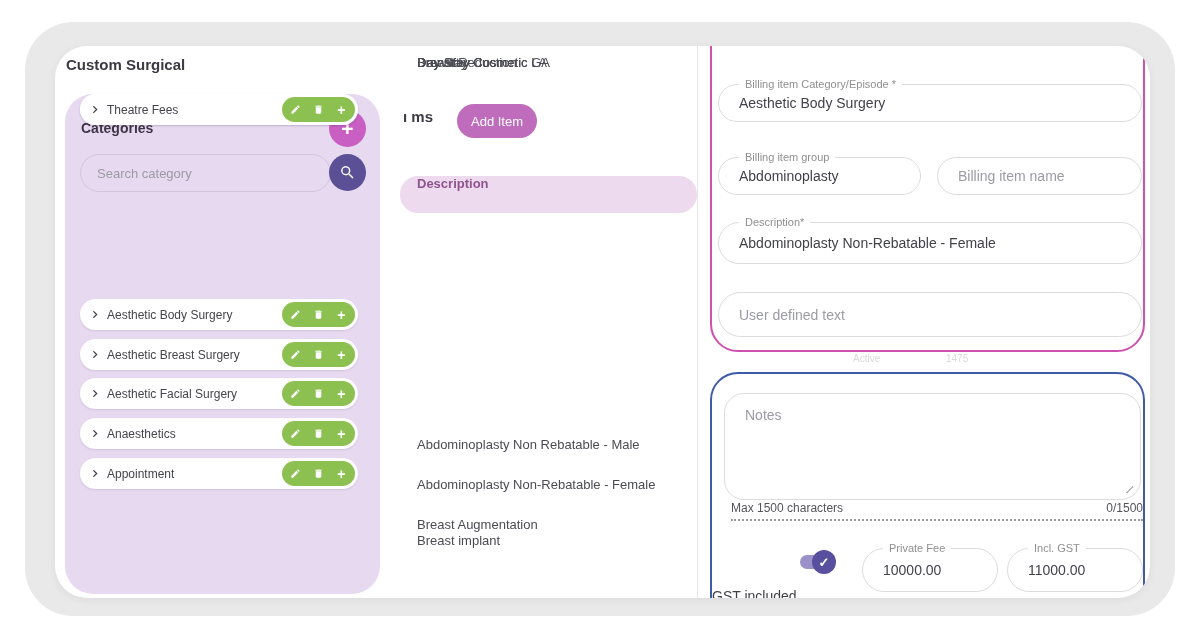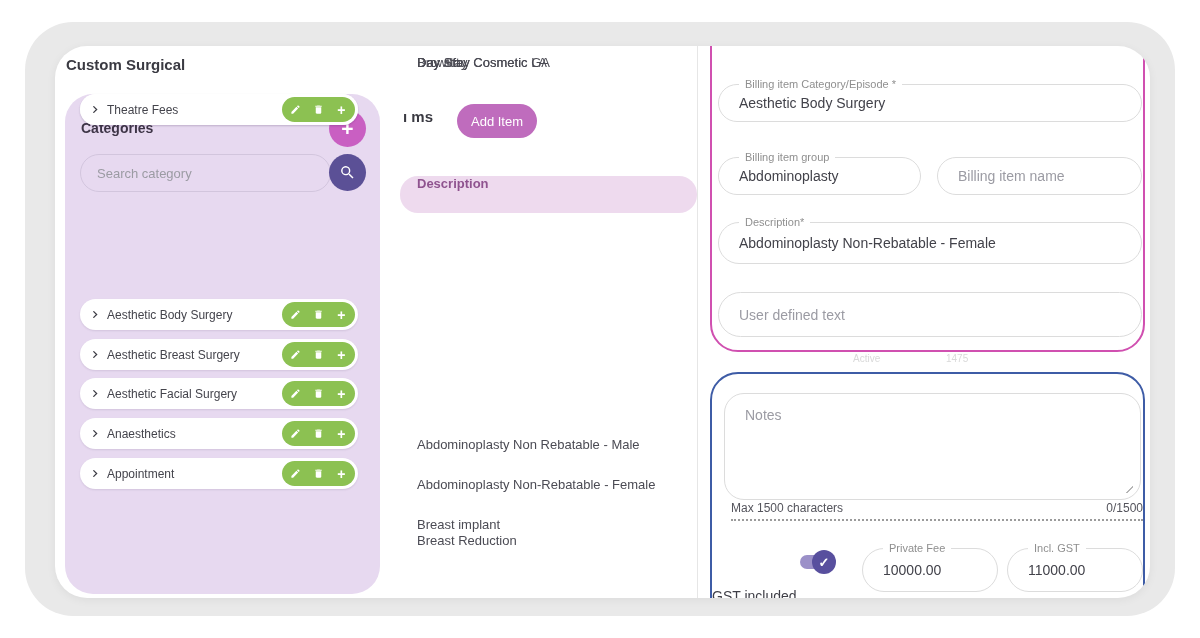--- a/index.html
+++ b/index.html
@@ -259,20 +259,23 @@
   <div class="desc-bar">
     <span>Description</span>
   </div>
   <div class="item-row">
       <span>Abdominoplasty Non Rebatable - Male</span>
     </div>
   <div class="item-row">
       <span>Abdominoplasty Non-Rebatable - Female</span>
     </div>
   <div class="item-row">
+      <span>Breast Augmentation</span>
+    </div>
+  <div class="item-row">
       <span>Breast implant</span>
     </div>
   <div class="item-row">
       <span>Breast Reduction</span>
     </div>
   <div class="item-row">
       <span>Browlift</span>
     </div>
   <div class="item-row">
       <span>Day stay</span>

